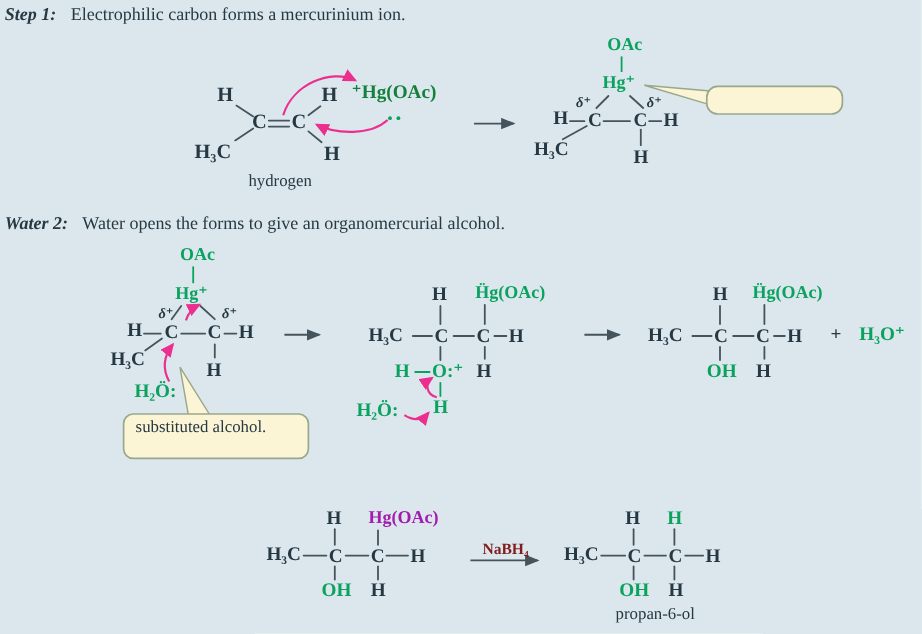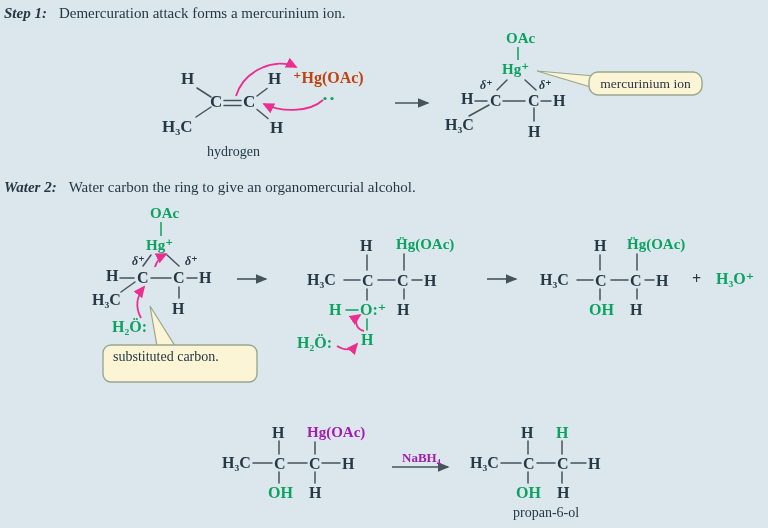--- a/index.html
+++ b/index.html
@@ -135,40 +135,39 @@
       <line x1="562" y1="441" x2="562" y2="454"></line>
       <line x1="501" y1="463" x2="521" y2="463"></line>
       <line x1="537" y1="463" x2="555" y2="463"></line>
       <line x1="571" y1="463" x2="586" y2="463"></line>
       <line x1="528" y1="472" x2="528" y2="483"></line>
       <line x1="562" y1="472" x2="562" y2="483"></line>
     </g>
   </svg>
 
   <div class="hdr" style="left:4px;top:5px">
-    <span class="hlabel">Step 1:</span><span>Demercuration attack forms a mercurinium ion.</span>
+    <span class="hlabel">Step 1:</span><span>Electrophilic carbon forms a mercurinium ion.</span>
   </div>
   <div class="hdr" style="left:4px;top:179px">
-    <span class="hlabel">Water 2:</span><span>Water carbon the ring to give an organomercurial alcohol.</span>
+    <span class="hlabel">Water 2:</span><span>Water opens the forms to give an organomercurial alcohol.</span>
   </div>
 
-  <div class="callout-text" id="callout-mercurinium">mercurinium ion</div>
   <div class="callout-text" id="callout-water">
-    <div>substituted carbon.</div>
+    <div>substituted alcohol.</div>
   </div>
 
   <div id="label-layer">
       <span class="lbl" style="left: 181px; top: 70px; font-size: 17px; color: rgb(38, 56, 68);">H</span>
       <span class="lbl" style="left: 268px; top: 70px; font-size: 17px; color: rgb(38, 56, 68);">H</span>
       <span class="lbl" style="left: 210px; top: 93px; font-size: 17px; color: rgb(38, 56, 68);">C</span>
       <span class="lbl" style="left: 243px; top: 93px; font-size: 17px; color: rgb(38, 56, 68);">C</span>
       <span class="lbl" style="left: 162px; top: 118px; font-size: 17px; color: rgb(38, 56, 68);">H₃C</span>
       <span class="lbl" style="left: 270px; top: 119px; font-size: 17px; color: rgb(38, 56, 68);">H</span>
       <span class="lbl" style="left: 207px; top: 145px; font-size: 14px; color: rgb(38, 56, 68); font-weight: normal;">hydrogen</span>
-      <span class="lbl" style="left: 293px; top: 70px; font-size: 16px; color: #c2410c;">⁺Hg(OAc)</span>
+      <span class="lbl" style="left: 293px; top: 70px; font-size: 16px; color: #15803d;">⁺Hg(OAc)</span>
       <span class="lbl" style="left: 506px; top: 31px; font-size: 15px; color: rgb(11, 162, 95);">OAc</span>
       <span class="lbl" style="left: 502px; top: 62px; font-size: 15px; color: rgb(11, 162, 95);">Hg⁺</span>
       <span class="lbl" style="left: 480px; top: 79px; font-size: 12px; color: rgb(38, 56, 68); font-style: italic;">δ⁺</span>
       <span class="lbl" style="left: 539px; top: 79px; font-size: 12px; color: rgb(38, 56, 68); font-style: italic;">δ⁺</span>
       <span class="lbl" style="left: 461px; top: 91px; font-size: 16px; color: rgb(38, 56, 68);">H</span>
       <span class="lbl" style="left: 490px; top: 93px; font-size: 16px; color: rgb(38, 56, 68);">C</span>
       <span class="lbl" style="left: 528px; top: 93px; font-size: 16px; color: rgb(38, 56, 68);">C</span>
       <span class="lbl" style="left: 553px; top: 93px; font-size: 16px; color: rgb(38, 56, 68);">H</span>
       <span class="lbl" style="left: 445px; top: 117px; font-size: 16px; color: rgb(38, 56, 68);">H₃C</span>
       <span class="lbl" style="left: 528px; top: 124px; font-size: 16px; color: rgb(38, 56, 68);">H</span>
@@ -205,21 +204,21 @@
       <span class="lbl" style="left: 692px; top: 271px; font-size: 16px; color: rgb(38, 56, 68);">+</span>
       <span class="lbl" style="left: 716px; top: 271px; font-size: 16px; color: rgb(11, 162, 95);">H₃O⁺</span>
       <span class="lbl" style="left: 272px; top: 425px; font-size: 16px; color: rgb(38, 56, 68);">H</span>
       <span class="lbl" style="left: 307px; top: 425px; font-size: 15px; color: #a21caf;">Hg(OAc)</span>
       <span class="lbl" style="left: 222px; top: 455px; font-size: 16px; color: rgb(38, 56, 68);">H₃C</span>
       <span class="lbl" style="left: 274px; top: 456px; font-size: 16px; color: rgb(38, 56, 68);">C</span>
       <span class="lbl" style="left: 309px; top: 456px; font-size: 16px; color: rgb(38, 56, 68);">C</span>
       <span class="lbl" style="left: 342px; top: 456px; font-size: 16px; color: rgb(38, 56, 68);">H</span>
       <span class="lbl" style="left: 268px; top: 485px; font-size: 16px; color: rgb(11, 162, 95);">OH</span>
       <span class="lbl" style="left: 309px; top: 485px; font-size: 16px; color: rgb(38, 56, 68);">H</span>
-      <span class="lbl" style="left: 402px; top: 451px; font-size: 13px; color: #a21caf; font-family: Liberation Serif, serif;">NaBH₄</span>
+      <span class="lbl" style="left: 402px; top: 451px; font-size: 13px; color: #7f1d1d; font-family: Liberation Serif, serif;">NaBH₄</span>
       <span class="lbl" style="left: 521px; top: 425px; font-size: 16px; color: rgb(38, 56, 68);">H</span>
       <span class="lbl" style="left: 556px; top: 425px; font-size: 16px; color: rgb(11, 162, 95);">H</span>
       <span class="lbl" style="left: 470px; top: 455px; font-size: 16px; color: rgb(38, 56, 68);">H₃C</span>
       <span class="lbl" style="left: 523px; top: 456px; font-size: 16px; color: rgb(38, 56, 68);">C</span>
       <span class="lbl" style="left: 557px; top: 456px; font-size: 16px; color: rgb(38, 56, 68);">C</span>
       <span class="lbl" style="left: 588px; top: 456px; font-size: 16px; color: rgb(38, 56, 68);">H</span>
       <span class="lbl" style="left: 516px; top: 485px; font-size: 16px; color: rgb(11, 162, 95);">OH</span>
       <span class="lbl" style="left: 557px; top: 485px; font-size: 16px; color: rgb(38, 56, 68);">H</span>
       <span class="lbl" style="left: 513px; top: 506px; font-size: 14px; color: rgb(38, 56, 68); font-weight: normal;">propan-6-ol</span>
     </div>

